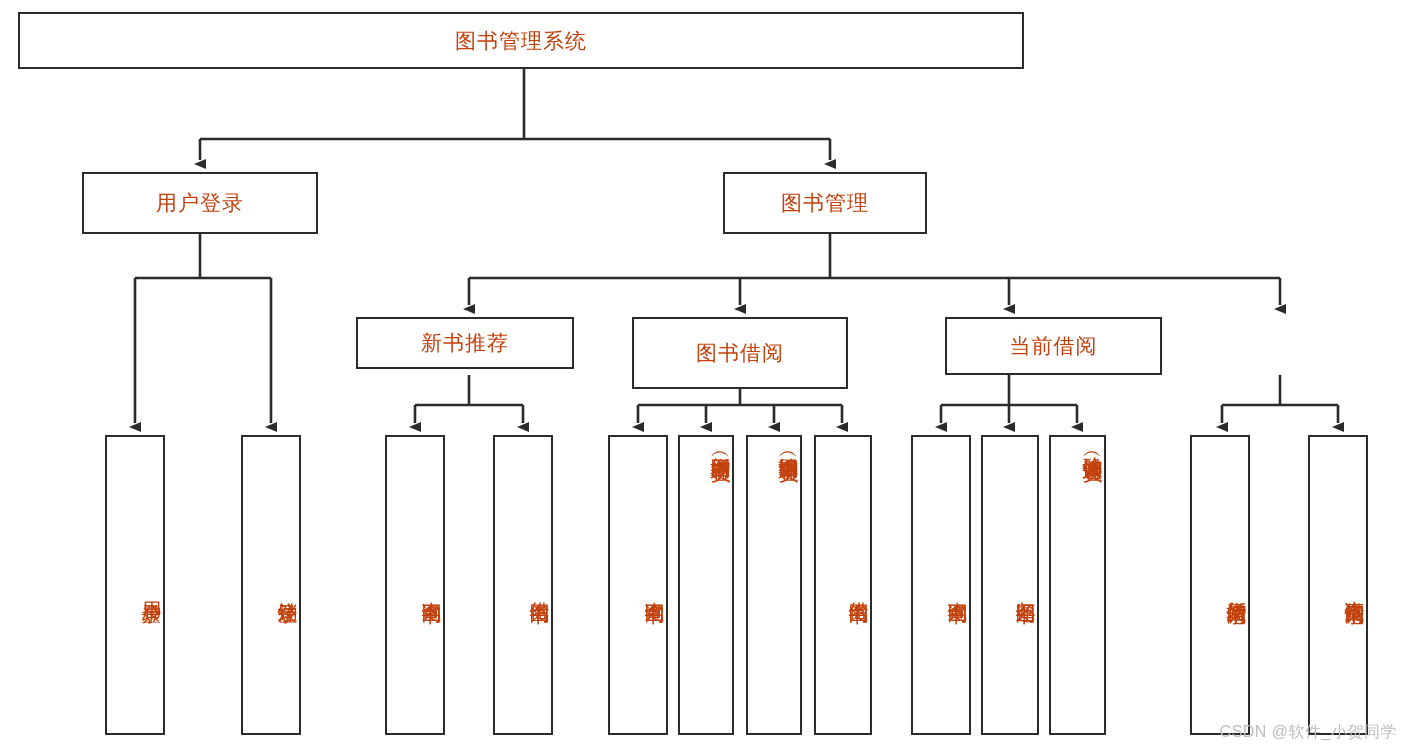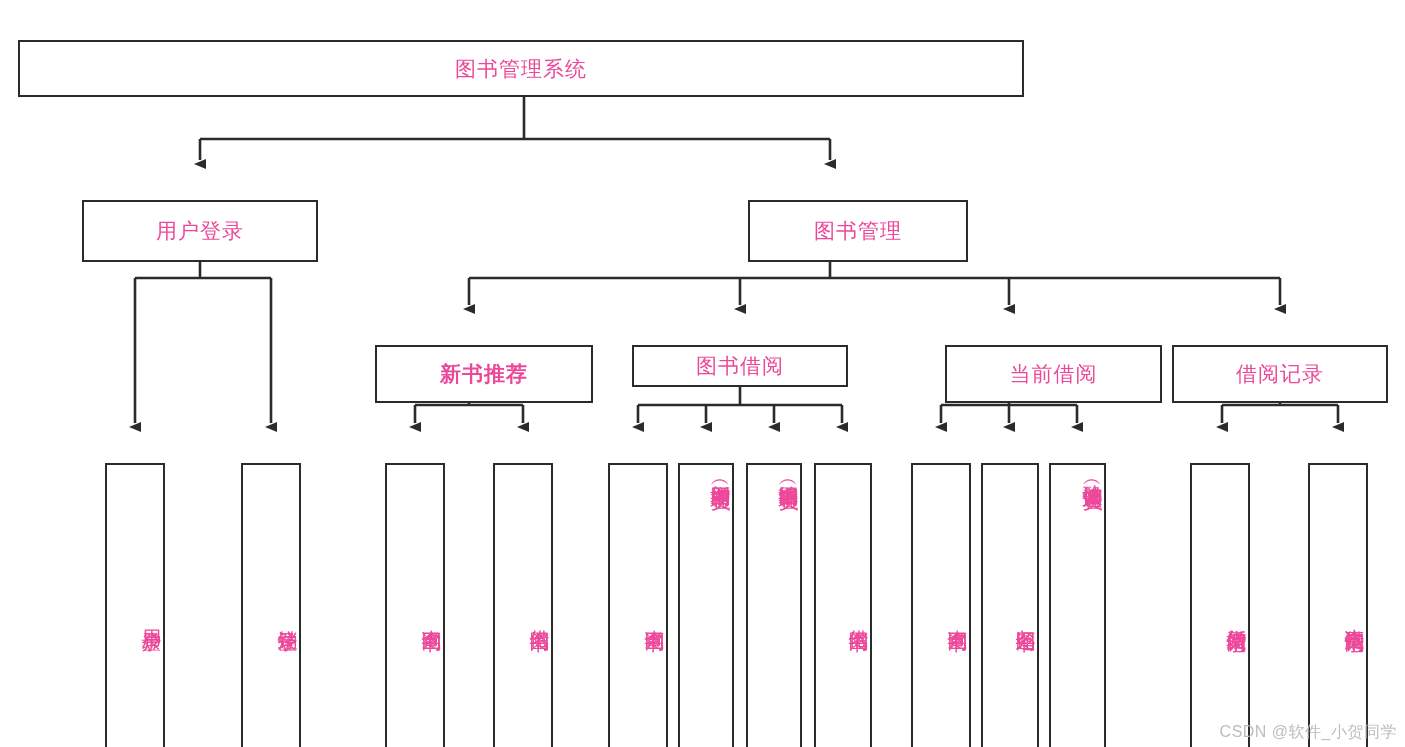--- a/index.html
+++ b/index.html
@@ -26,23 +26,22 @@
     height: 747px;
   }
   .node {
     position: absolute;
     box-sizing: border-box;
     border: 2px solid #2b2b2b;
     background: #ffffff;
     display: flex;
     align-items: center;
     justify-content: center;
-    color: #ec4899;
+    color: #c2410c;
     z-index: 3;
-    margin-top: 28px;
   }
   .node-h {
     font-size: 21px;
     letter-spacing: 1px;
     line-height: 1.1;
     white-space: nowrap;
   }
   .node-v {
     font-size: 20px;
     letter-spacing: 1px;
@@ -124,35 +123,32 @@
     </g>
   </svg>
 
   <div class="node node-h" style="left:18px; top:12px; width:1006px; height:57px;">
     <span>图书管理系统</span>
   </div>
 
   <div class="node node-h" style="left:82px; top:172px; width:236px; height:62px;">
     <span>用户登录</span>
   </div>
-  <div class="node node-h" style="left:748px; top:172px; width:220px; height:62px;">
+  <div class="node node-h" style="left:723px; top:172px; width:204px; height:62px;">
     <span>图书管理</span>
   </div>
 
-  <div class="node node-h" style="left:375px; top:317px; width:218px; height:58px;font-weight:bold;">
+  <div class="node node-h" style="left:356px; top:317px; width:218px; height:52px;">
     <span>新书推荐</span>
   </div>
-  <div class="node node-h" style="left:632px; top:317px; width:216px; height:42px;">
+  <div class="node node-h" style="left:632px; top:317px; width:216px; height:72px;">
     <span>图书借阅</span>
   </div>
   <div class="node node-h" style="left:945px; top:317px; width:217px; height:58px;">
     <span>当前借阅</span>
-  </div>
-  <div class="node node-h" style="left:1172px; top:317px; width:216px; height:58px;">
-    <span>借阅记录</span>
   </div>
 
   <div class="node node-v" style="left:105px; top:435px; width:60px; height:300px;">
     <span>用户登录</span>
   </div>
   <div class="node node-v" style="left:241px; top:435px; width:60px; height:300px;">
     <span>注销登录</span>
   </div>
 
   <div class="node node-v" style="left:385px; top:435px; width:60px; height:300px;">

